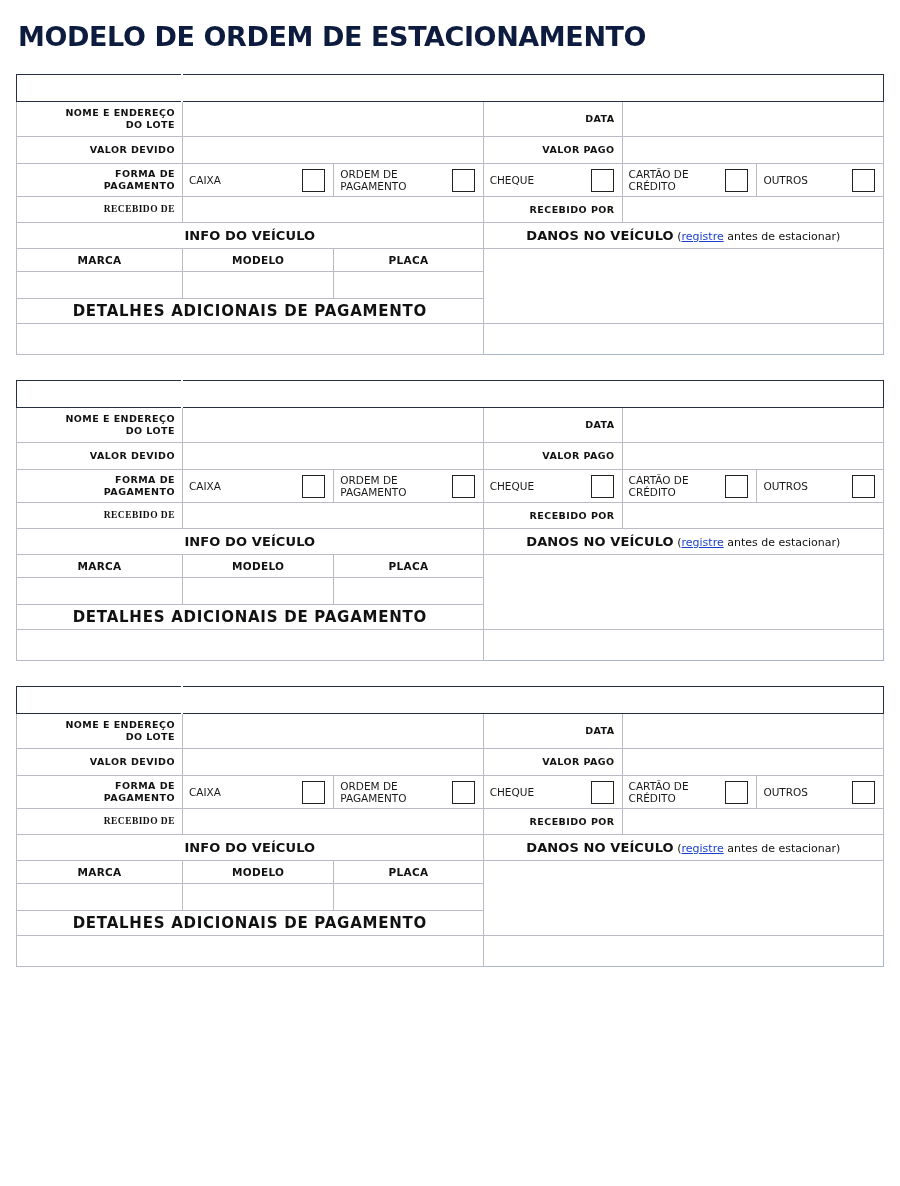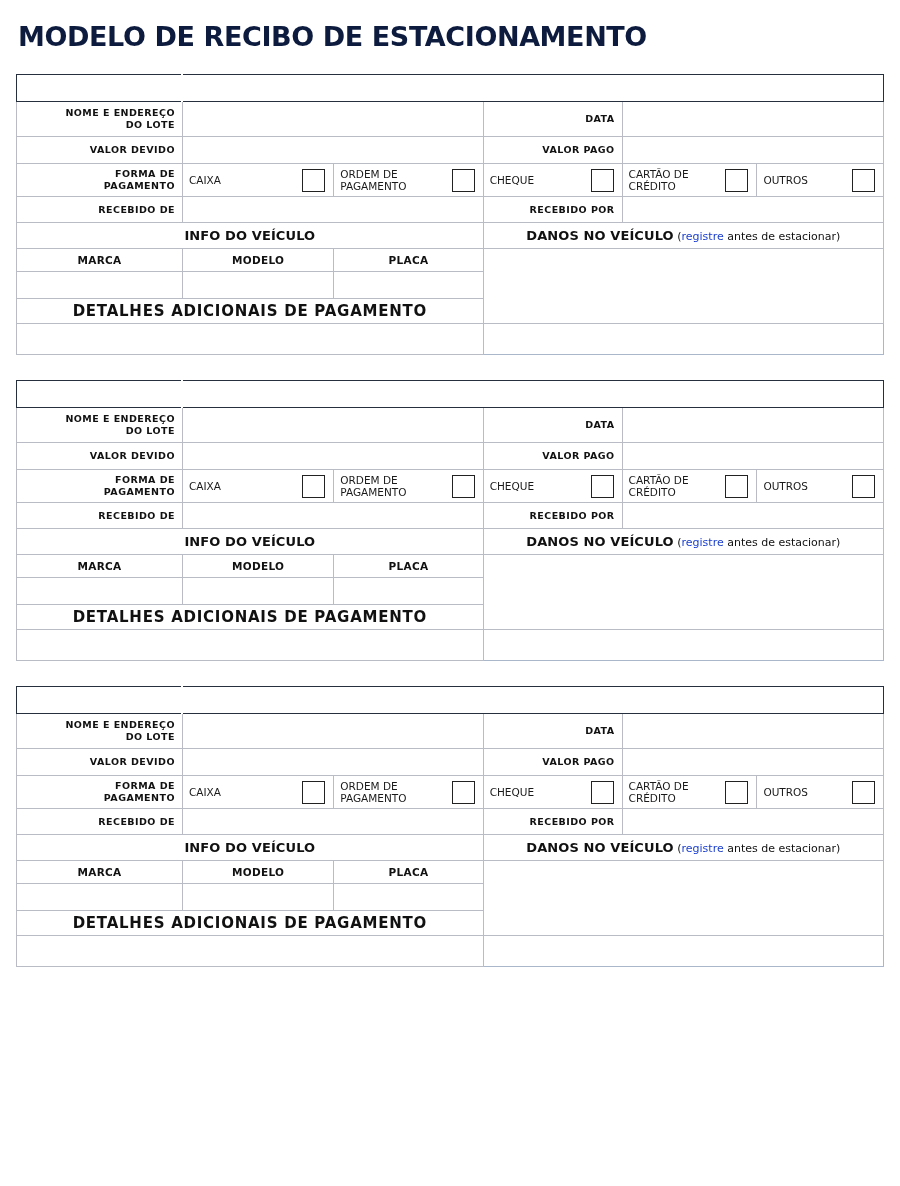--- a/index.html
+++ b/index.html
@@ -119,20 +119,21 @@
     height: 25px;
     letter-spacing: 0.1px;
   }
   .sect .note {
     font-weight: 400;
     font-size: 11px;
     letter-spacing: 0;
   }
   .sect .link {
     color: #1a3ecc;
+    text-decoration: underline;
   }
   
   .colhead {
     background: #aab7cb;
     text-align: center;
     font-family: "DejaVu Sans", sans-serif;
     font-size: 10.5px;
     font-weight: 700;
     color: #111111;
     height: 22px;
@@ -158,29 +159,29 @@
     font-weight: 400;
     height: 30px;
     letter-spacing: 0.5px;
     border-color: #aab7cb !important;
   }
   .damage-box {
     background: #ffffff;
   }
   .h-nome { height: 30px; }
   .h-valor { height: 22px; }
-  .h-receb { height: 21px; }
+  .h-receb { height: 21px; font-family: Liberation Serif, serif; }
   .h-blank { height: 26px; }
 </style>
 </head>
 <body>
 
 <div class="page">
 
-  <div class="doc-title">MODELO DE RECIBO DE ESTACIONAMENTO</div>
+  <div class="doc-title">MODELO DE ORDEM DE ESTACIONAMENTO</div>
 
   <div id="receipts-host">
   <table class="receipt">
     <colgroup>
       <col style="width:78px">
       <col style="width:82px">
       <col style="width:68px">
       <col style="width:78px">
       <col style="width:38px">
       <col style="width:106px">

